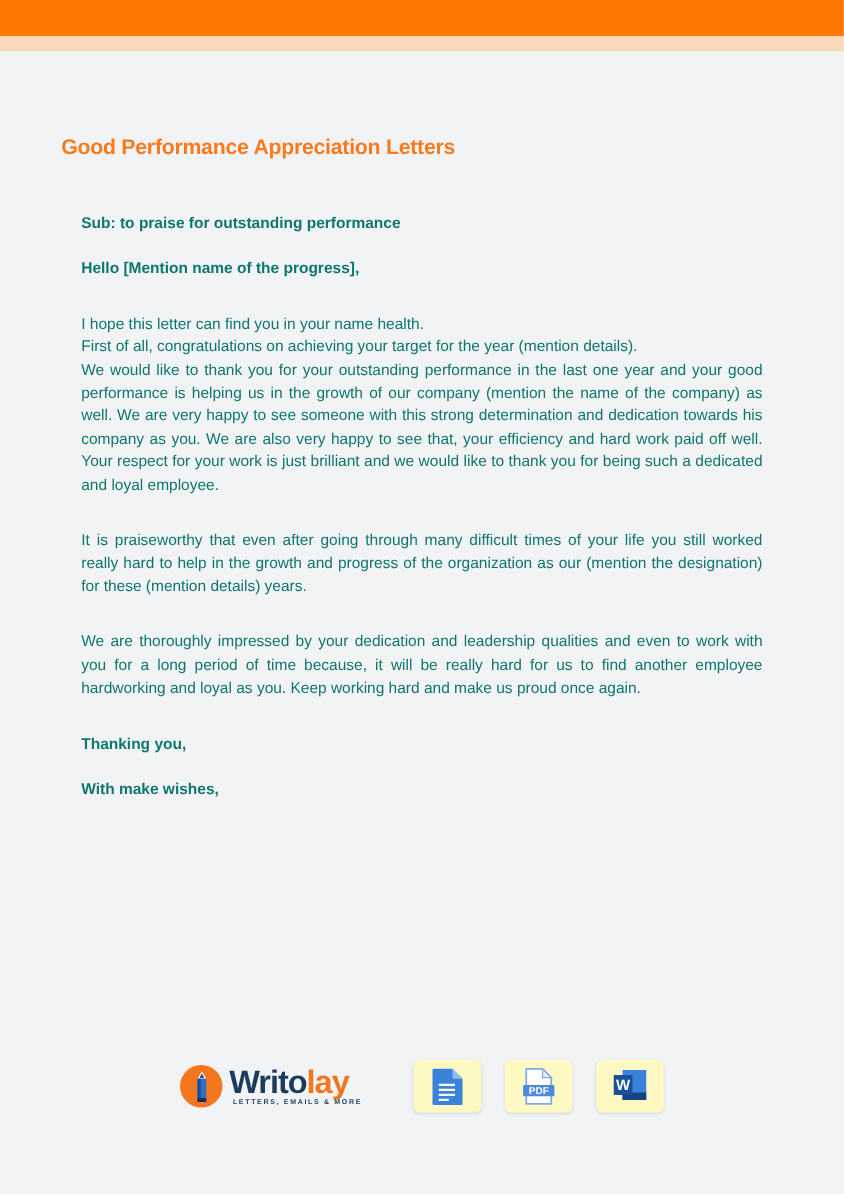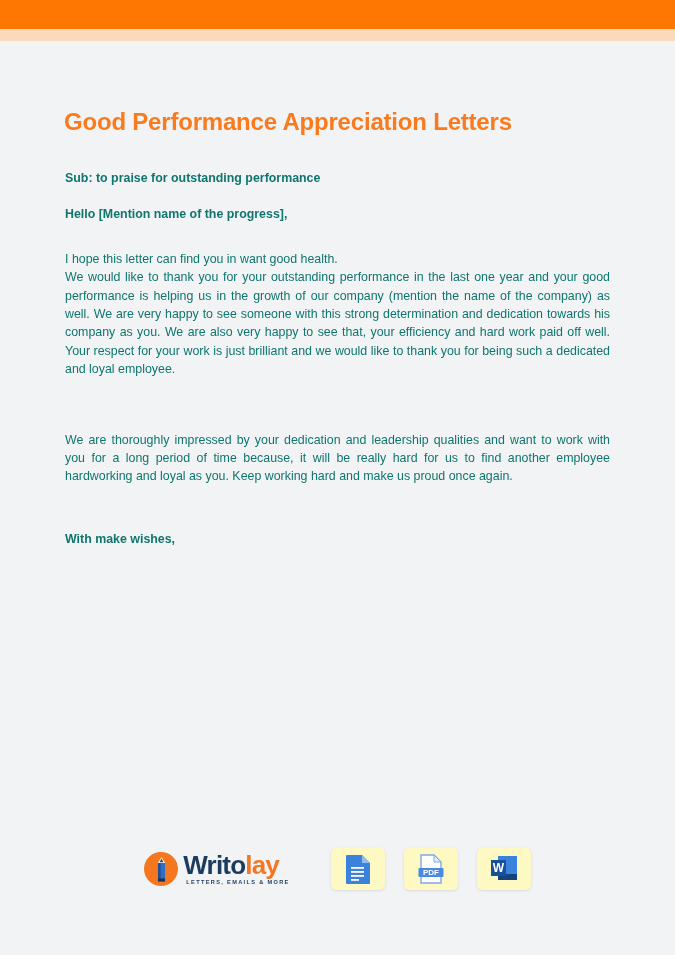--- a/index.html
+++ b/index.html
@@ -40,24 +40,24 @@
   
   .content {
     position: absolute;
     top: 41px; left: 0;
     width: 675px;
     height: 914px;
   }
 
   .doc-title {
     position: absolute;
-    left: 64px;
+    left: 49px;
     top: 68px;
     width: 560px;
-    font-size: 24px;
+    font-size: 17px;
     font-weight: bold;
     letter-spacing: -0.2px;
     color: #fa7a1e;
     line-height: 1.1;
   }
 
   .body-block {
     position: absolute;
     left: 65px;
     top: 128px;
@@ -164,29 +164,32 @@
     <div class="doc-title">Good Performance Appreciation Letters</div>
 
     <div class="body-block">
 
       <p class="lbl">Sub: to praise for outstanding performance</p>
       <div class="gap-sm"></div>
 
       <p class="lbl">Hello [Mention name of the progress],</p>
       <div class="gap-md"></div>
 
-      <p class="nowrap-line">I hope this letter can find you in want good health.</p>
+      <p class="nowrap-line">I hope this letter can find you in your name health.</p>
+      <p class="para">First of all, congratulations on achieving your target for the year (mention details).</p>
       <p class="para">We would like to thank you for your outstanding performance in the last one year and your good performance is helping us in the growth of our company (mention the name of the company) as well. We are very happy to see someone with this strong determination and dedication towards his company as you.  We are also very happy to see that, your efficiency and hard work paid off well. Your respect for your work is just brilliant and we would like to thank you for being such a dedicated and loyal employee.</p>
       <div class="gap-md"></div>
 
-      <div class="gap-md"></div>
-
-      <p class="para">We are thoroughly impressed by your dedication and leadership qualities and want to work with you for a long period of time because, it will be really hard for us to find another employee hardworking and loyal as you. Keep working hard and make us proud once again.</p>
-      <div class="gap-md"></div>
-
+      <p class="para">It is praiseworthy that even after going through many difficult times of your life you still worked really hard to help in the growth and progress of the organization as our (mention the designation) for these (mention details) years.</p>
+      <div class="gap-md"></div>
+
+      <p class="para">We are thoroughly impressed by your dedication and leadership qualities and even to work with you for a long period of time because, it will be really hard for us to find another employee hardworking and loyal as you. Keep working hard and make us proud once again.</p>
+      <div class="gap-md"></div>
+
+      <p class="lbl">Thanking you,</p>
       <div class="gap-sm"></div>
 
       <p class="lbl">With make wishes,</p>
     </div>
 
     <div class="footer">
 
       <div class="logo">
         <div class="logo-mark">
           <svg class="pencil" viewBox="0 0 9 25">

